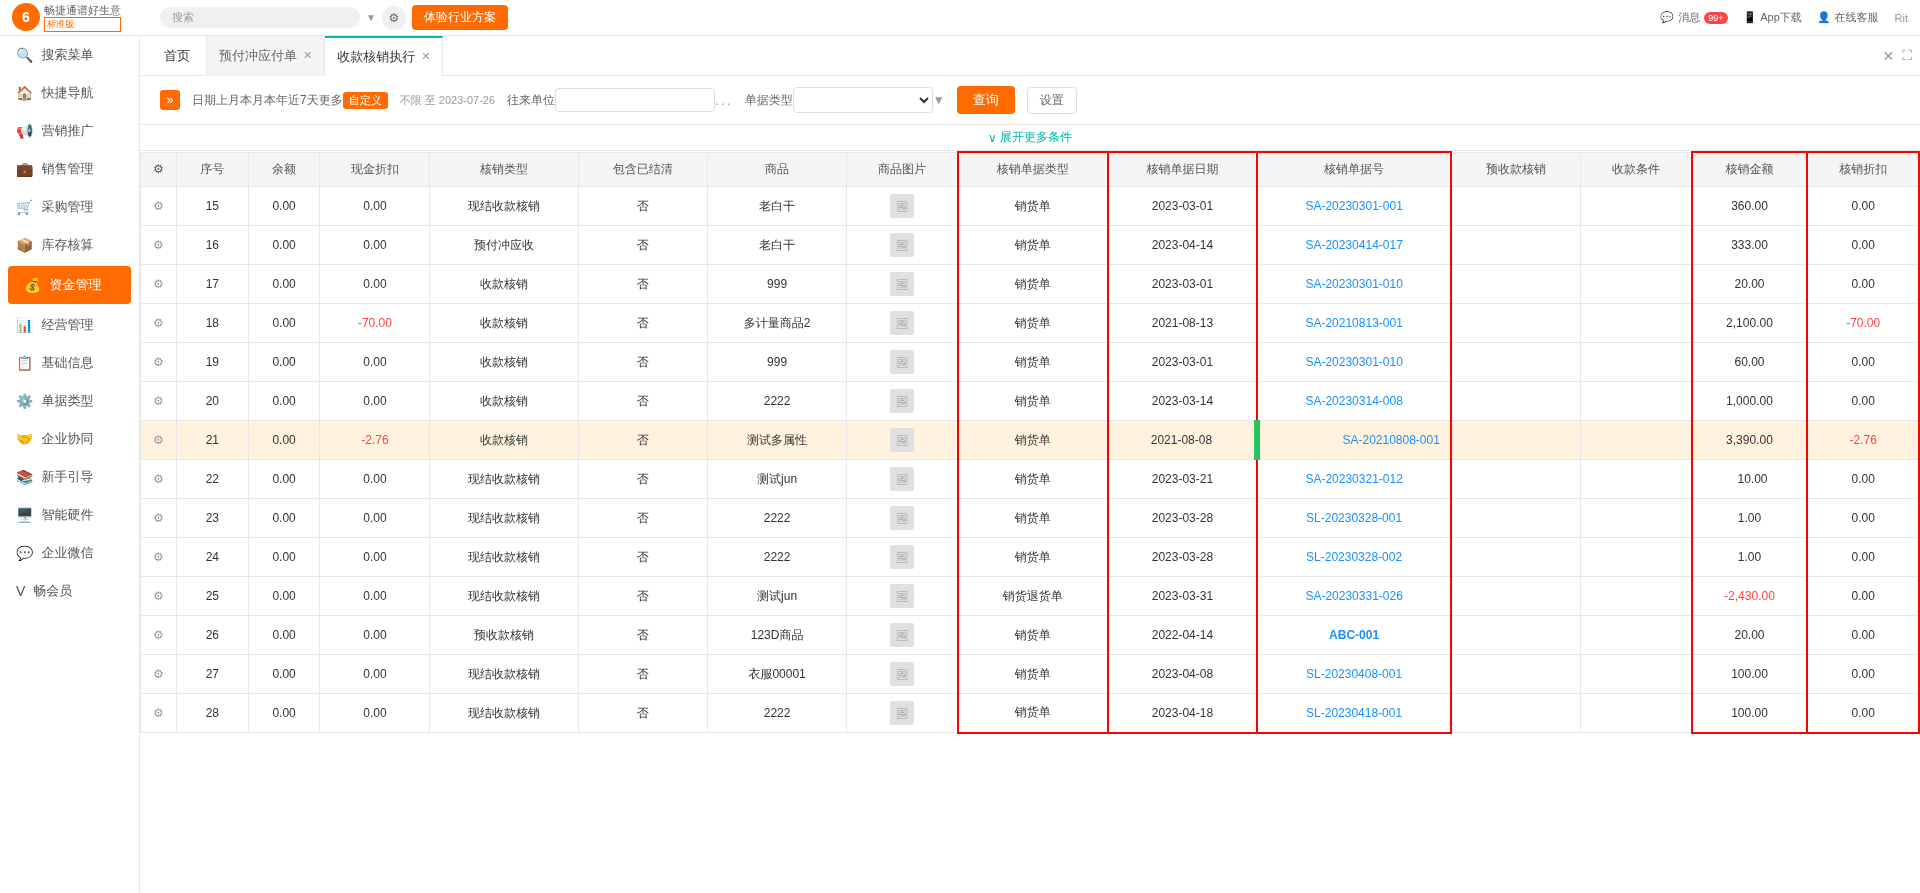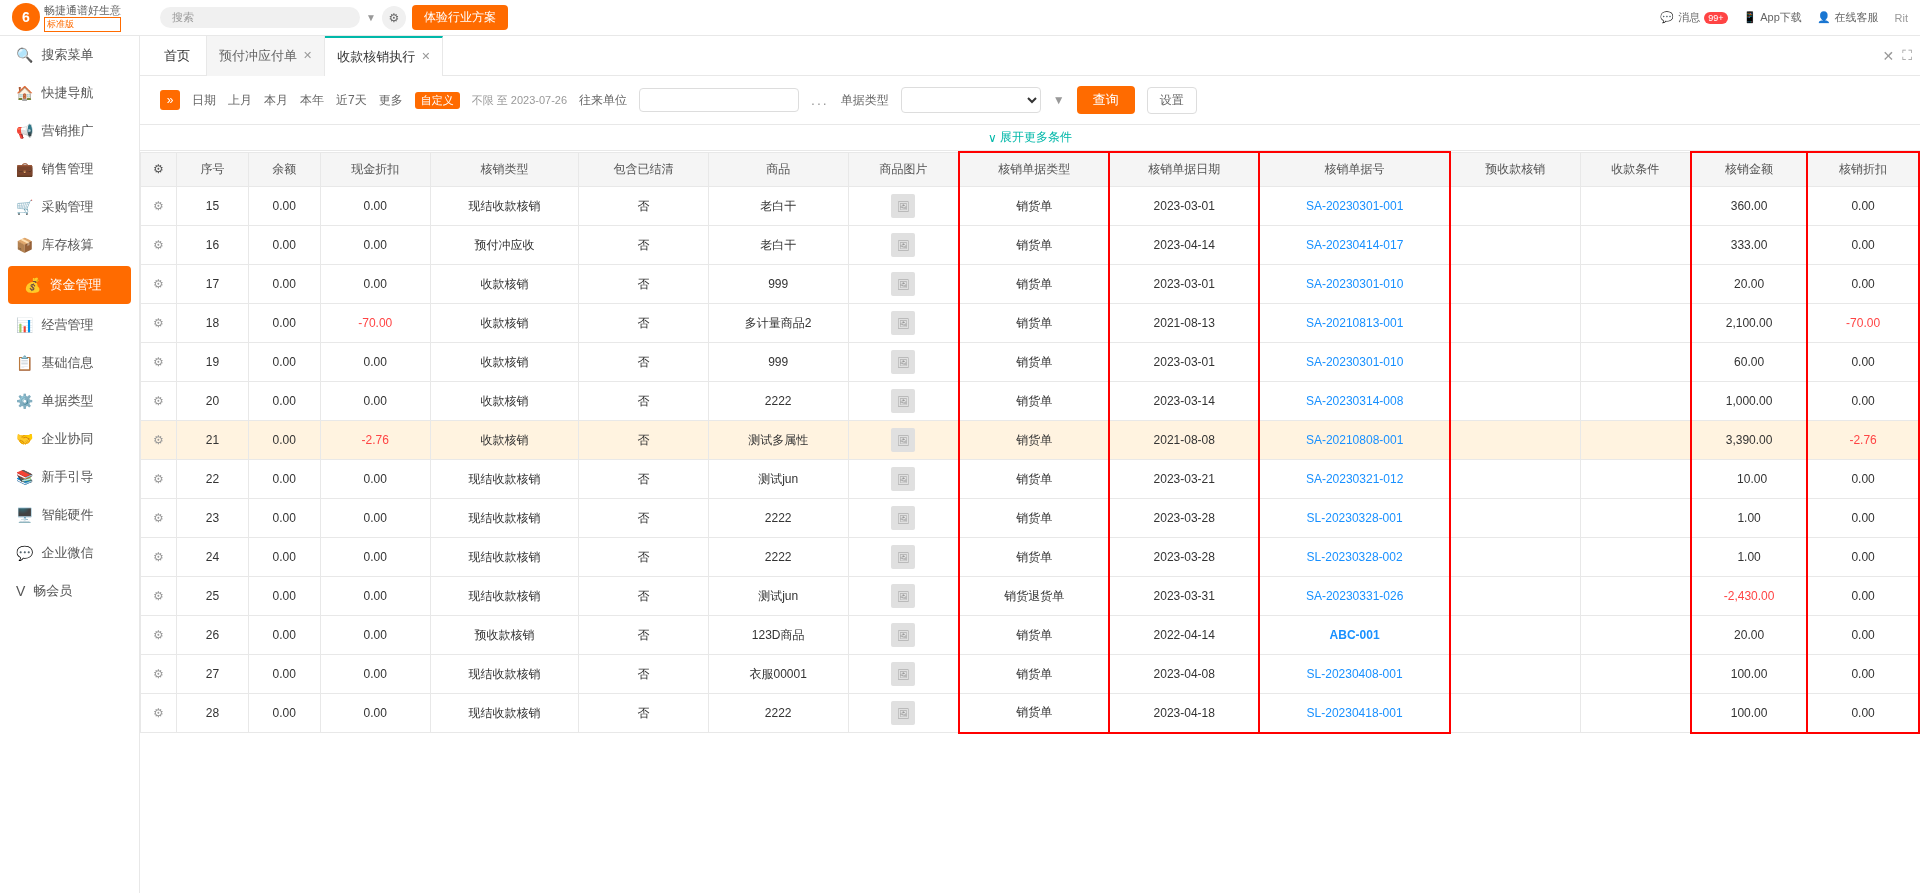--- a/index.html
+++ b/index.html
@@ -177,21 +177,21 @@
     .filter-expand-btn {
       background: #ff6b00;
       color: #fff;
       border: none;
       width: 20px; height: 20px;
       border-radius: 3px;
       cursor: pointer;
       font-size: 12px;
       display: flex; align-items: center; justify-content: center;
     }
-    .filter-group { display: flex; align-items: center; gap: 12px; }
+    .filter-group { display: flex; align-items: center; gap: 0; }
     .filter-label { color: #666; font-size: 12px; }
     .filter-link { color: #666; font-size: 12px; cursor: pointer; }
     .filter-date-badge {
       background: #ff6b00; color: #fff;
       border-radius: 3px; padding: 1px 6px; font-size: 11px; cursor: pointer;
     }
     .filter-input {
       border: 1px solid #ddd; border-radius: 4px; padding: 4px 8px;
       font-size: 12px; width: 160px; color: #333;
     }
@@ -561,21 +561,21 @@
     <td>0.00</td>
     <td class="negative">-2.76</td>
     <td>收款核销</td>
     <td>否</td>
     <td>测试多属性</td>
     <td>
       <div style="width:24px;height:24px;background:#e0e0e0;border-radius:2px;margin:0 auto;display:flex;align-items:center;justify-content:center;font-size:10px;color:#999;">🖼</div>
     </td>
     <td style="border-left:2px solid red;border-right:2px solid red;">销货单</td>
     <td style="border-left:2px solid red;border-right:2px solid red;">2021-08-08</td>
-    <td style="border-left:2px solid #22c55e;border-right:2px solid red;"><a class="link-text">SA-20210808-001</a></td>
+    <td style="border-left:6px solid #22c55e;border-right:2px solid red;text-align:right;"><a class="link-text">SA-20210808-001</a></td>
     <td></td>
     <td></td>
     <td style="border-left:2px solid red;border-right:2px solid red;">3,390.00</td>
     <td style="border-left:2px solid red;border-right:2px solid red;" class="negative">-2.76</td>
   </tr>
               <tr>
     <td style="color:#999;">⚙</td>
     <td>22</td>
     <td>0.00</td>
     <td>0.00</td>

